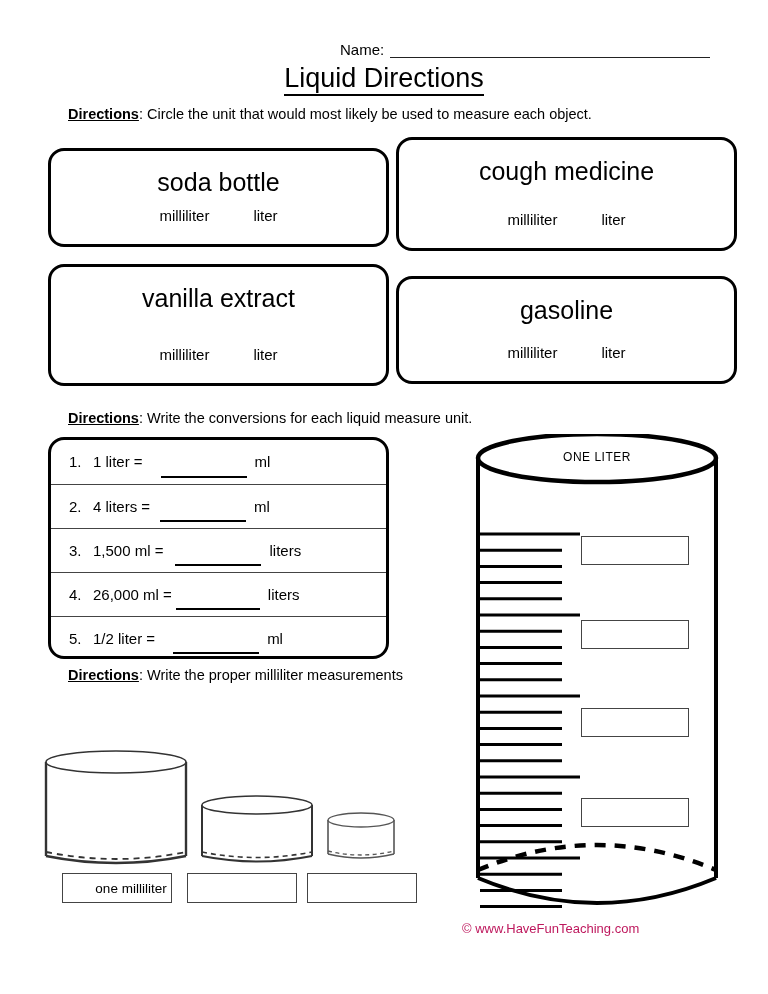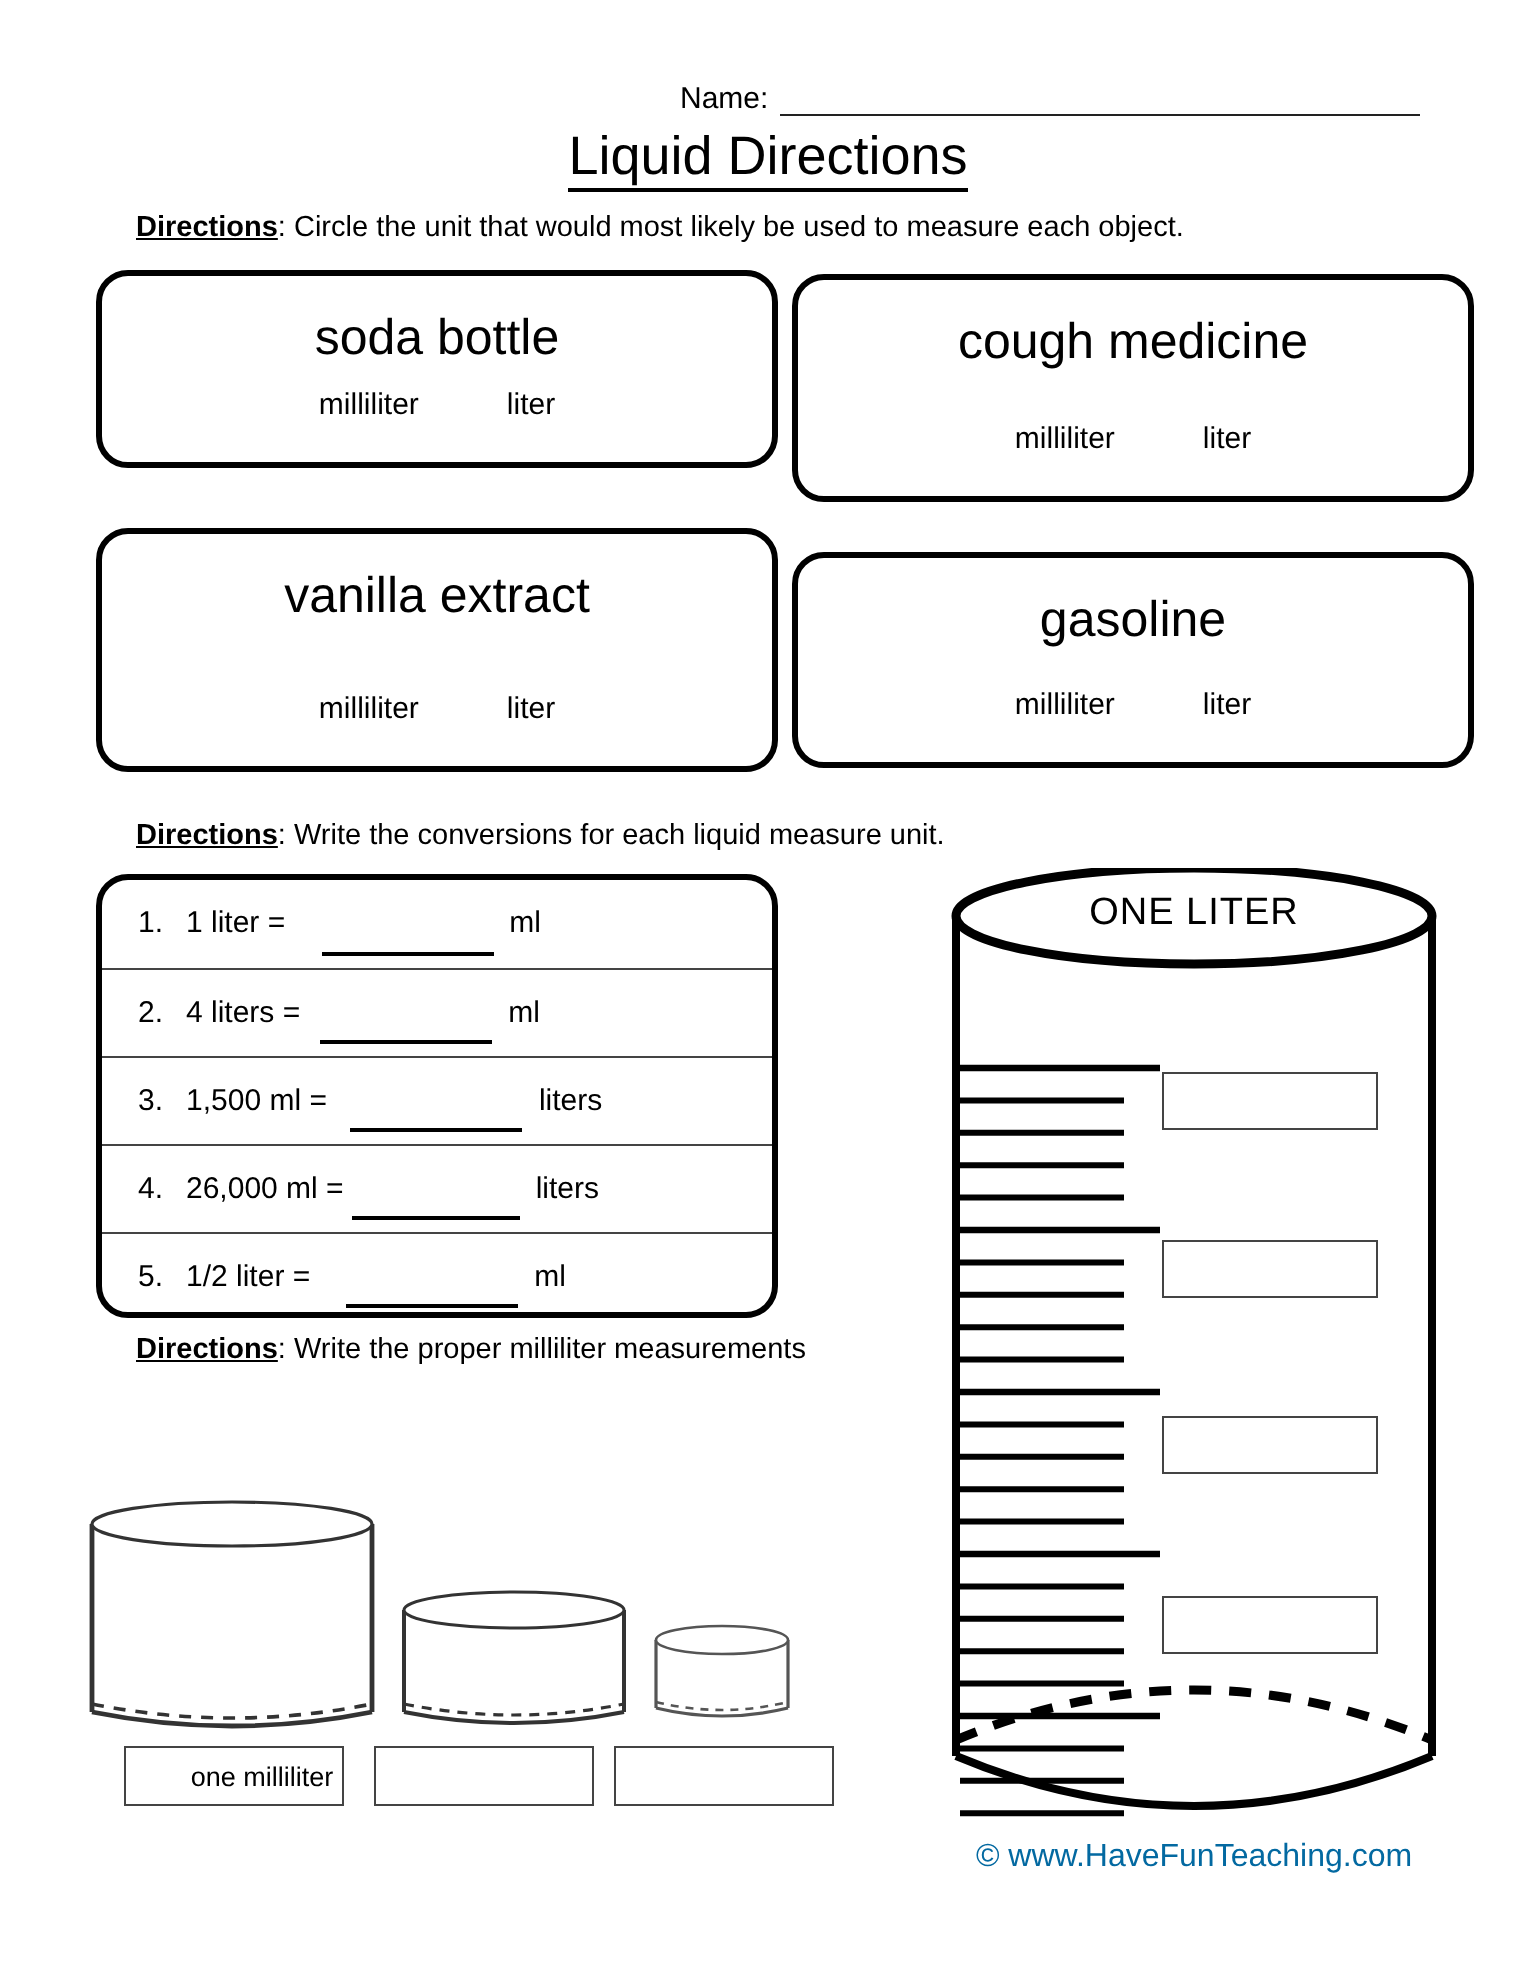--- a/index.html
+++ b/index.html
@@ -87,21 +87,21 @@
   .choice-units {
     position: absolute;
     left: 0; right: 0;
     bottom: 18px;
     display: flex;
     justify-content: center;
     gap: 44px;
     font-size: 15px;
     line-height: 20px;
   }
-  #choice-0 { left: 48px;  top: 135px; width: 341px; height: 99px; }
+  #choice-0 { left: 48px;  top: 148px; width: 341px; height: 99px; }
   #choice-1 { left: 396px; top: 137px; width: 341px; height: 114px; }
   #choice-2 { left: 48px;  top: 264px; width: 341px; height: 122px; }
   #choice-3 { left: 396px; top: 276px; width: 341px; height: 108px; text-decoration: underline; }
 
   
   #conversions-box {
     position: absolute;
     left: 48px;
     top: 437px;
     width: 341px;
@@ -172,24 +172,23 @@
     line-height: 30px;
     text-align: center;
   }
 
   
   #footer-credit {
     position: absolute;
     left: 462px;
     top: 921px;
     width: 270px;
-    text-align: center;
-    font-size: 16px;
+    font-size: 13px;
     line-height: 16px;
-    color: #0369a1;
+    color: #be185d;
   }
 </style>
 </head>
 <body>
 
 <div class="name-row">
   <span class="name-label">Name:</span>
   <span class="name-rule"></span>
 </div>
 
@@ -313,21 +312,21 @@
         <line x1="18" x2="100" y1="472.59999999999997" y2="472.59999999999997" stroke="#000" stroke-width="3"></line>
       </g>
   </svg>
 
   <div class="cyl-answer-box" style="left:119px; top:102px;"></div>
   <div class="cyl-answer-box" style="left:119px; top:186px;"></div>
   <div class="cyl-answer-box" style="left:119px; top:274px;"></div>
   <div class="cyl-answer-box" style="left:119px; top:364px;"></div>
 
   <div style="position:absolute; left:0; top:14px; width:270px; text-align:center;
-              font-size:19px; line-height:18px; letter-spacing:0.5px;">ONE LITER</div>
+              font-size:12px; line-height:18px; letter-spacing:0.5px;">ONE LITER</div>
 </div>
 
 <div id="cups-wrap">
   <svg width="400" height="130" viewBox="0 0 400 130">
 
     <g>
       <line x1="14" y1="14" x2="14" y2="108" stroke="#333" stroke-width="2.4"></line>
       <line x1="154" y1="14" x2="154" y2="108" stroke="#333" stroke-width="2.4"></line>
       <ellipse cx="84" cy="14" rx="70" ry="11" fill="#fff" stroke="#333" stroke-width="1.6"></ellipse>
       <path d="M14 108 Q84 122 154 108" fill="none" stroke="#333" stroke-width="2.4"></path>

